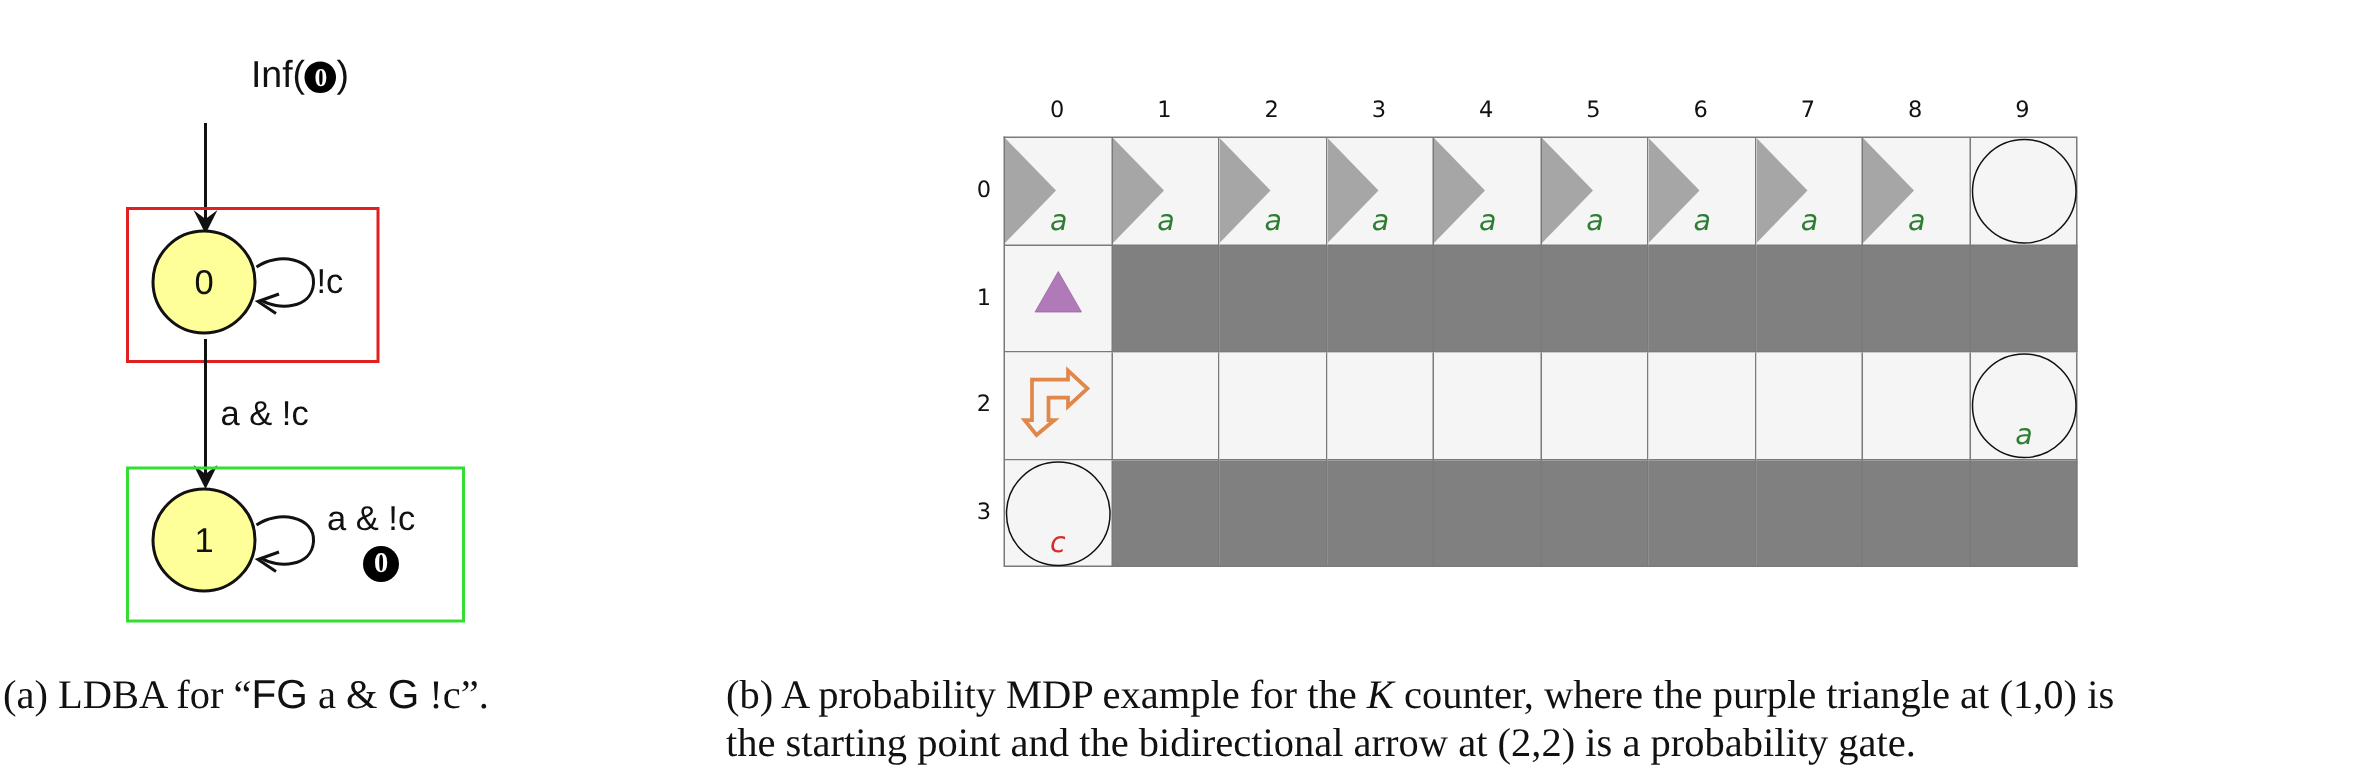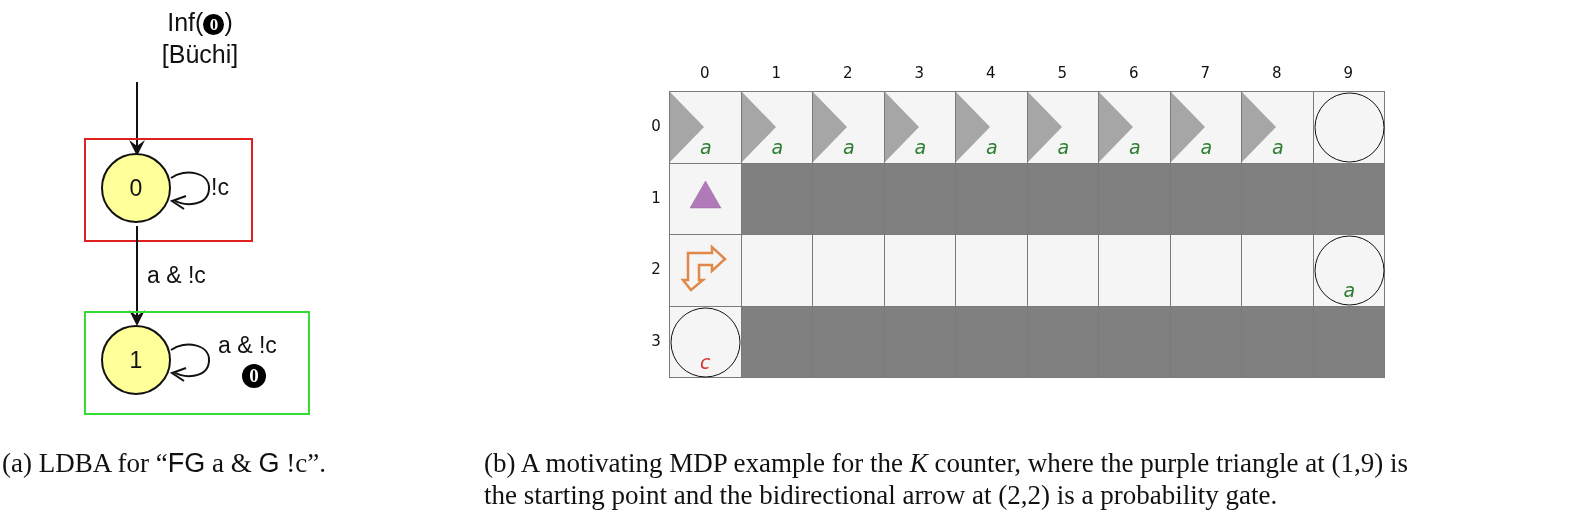--- a/index.html
+++ b/index.html
@@ -1,21 +1,21 @@
 <!DOCTYPE html>
 <html><head>
 <meta charset="utf-8">
 <style>
   html, body { margin:0; padding:0; background:#ffffff; }
   body { width:1571px; height:515px; position:relative; overflow:hidden; font-family:"Liberation Sans", sans-serif; }
   .abs { position:absolute; }
 
   
   #ldba { left:0; top:0; width:420px; height:430px; }
-  .acc-title { left:120px; width:160px; text-align:center; font-size:25px; line-height:28px; color:#111; }
+  .acc-title { left:120px; width:160px; text-align:center; font-size:25px; line-height:28px; color:#111;margin-top:28px; }
   .acc-title .bullet0 { display:inline-block; width:21px; height:21px; border-radius:50%; background:#000; color:#fff; font-size:17px; line-height:21px; text-align:center; vertical-align:1px; font-weight:bold; font-family:"Liberation Serif", serif; }
   .edge-label { font-size:23px; color:#111; white-space:nowrap; }
   .state { width:70px; height:70px; border-radius:50%; background:#ffff99; border:2px solid #111; box-sizing:border-box; text-align:center; line-height:66px; font-size:23px; color:#111; }
   .bullet-small { display:inline-block; width:24px; height:24px; border-radius:50%; background:#000; color:#fff; font-size:19px; line-height:24px; text-align:center; font-weight:bold; font-family:"Liberation Serif", serif; }
 
   
   #grid { left:669px; top:91px; width:715px; height:286px; }
   .cell { position:absolute; width:71.5px; height:71.5px; box-sizing:border-box; border-right:1px solid #7a7a7a; border-bottom:1px solid #7a7a7a; }
   .cell.light { background:#f5f5f5; }
   .cell.dark { background:#808080; }
@@ -28,21 +28,20 @@
   .caption .sf { font-family:"Liberation Sans", sans-serif; }
   .caption .math { font-style:italic; }
 </style>
 </head>
 <body>
 
 <div id="ldba" class="abs">
   <div class="abs acc-title" style="top:8px;">
     <span>Inf(</span><span class="bullet0">0</span><span>)</span>
   </div>
-  <div class="abs acc-title" style="top:40px;">[Büchi]</div>
 
   <svg class="abs" style="left:0;top:0;" width="420" height="430">
 
     <line x1="137" y1="82" x2="137" y2="148" stroke="#111" stroke-width="2"></line>
     <path d="M129 140 L137 156 L145 140 L137 146 Z" fill="#111"></path>
 
     <rect x="85" y="139" width="167" height="102" fill="none" stroke="#e02020" stroke-width="2"></rect>
 
     <path d="M171 178 C 185 168, 210 172, 209 189 C 208 206, 185 207, 174 200" fill="none" stroke="#111" stroke-width="2"></path>
     <path d="M186 196 L172 201 L184 209" fill="none" stroke="#111" stroke-width="2"></path>
@@ -193,15 +192,15 @@
   <div class="cell dark" style="left:500.5px;top:214.5px;"></div>
   <div class="cell dark" style="left:572px;top:214.5px;"></div>
   <div class="cell dark" style="left:643.5px;top:214.5px;"></div>
 </div>
 
 <div class="abs caption" style="left:2px;top:447px;">
   <span>(a) LDBA for “</span><span class="sf">FG</span><span> a &amp; </span><span class="sf">G</span><span> !c</span><span>”.</span>
 </div>
 
 <div class="abs caption" style="left:484px;top:447px;">
-  <span>(b) A motivating MDP example for the </span><span class="math">K</span><span> counter, where the purple triangle at (1,9) is</span>
+  <span>(b) A probability MDP example for the </span><span class="math">K</span><span> counter, where the purple triangle at (1,0) is</span>
 </div>
 <div class="abs caption" style="left:484px;top:479px;">the starting point and the bidirectional arrow at (2,2) is a probability gate.</div>
 
 </body></html>

